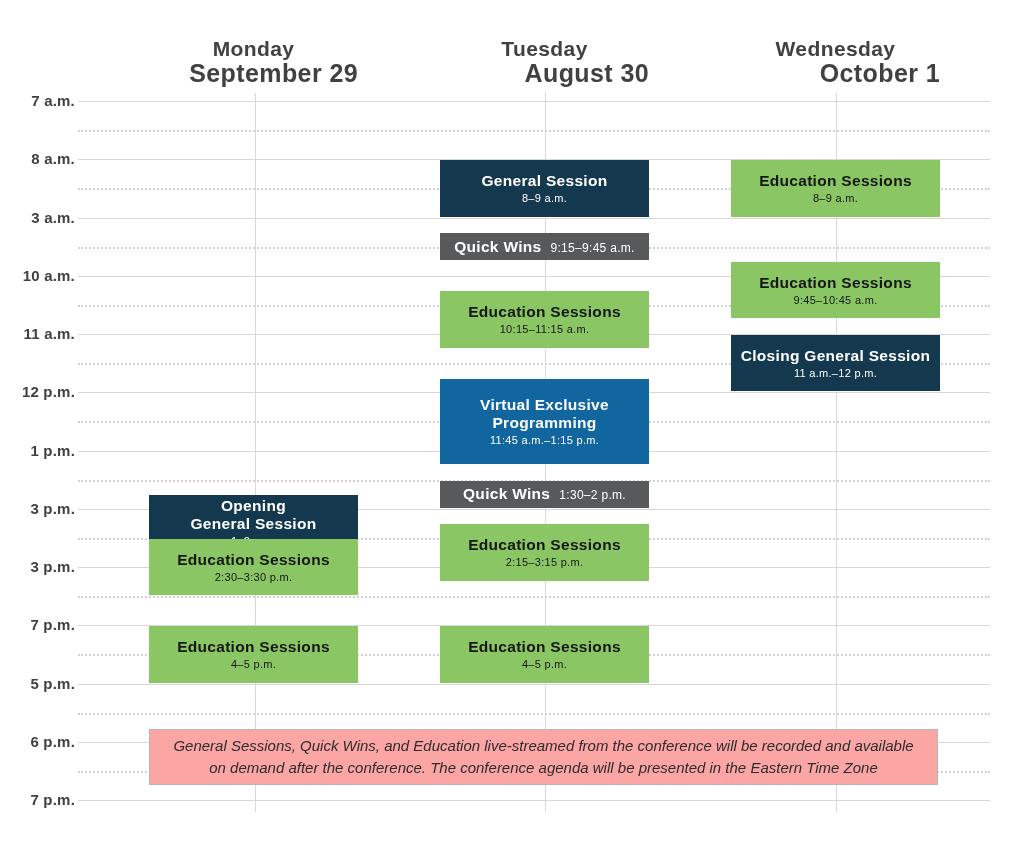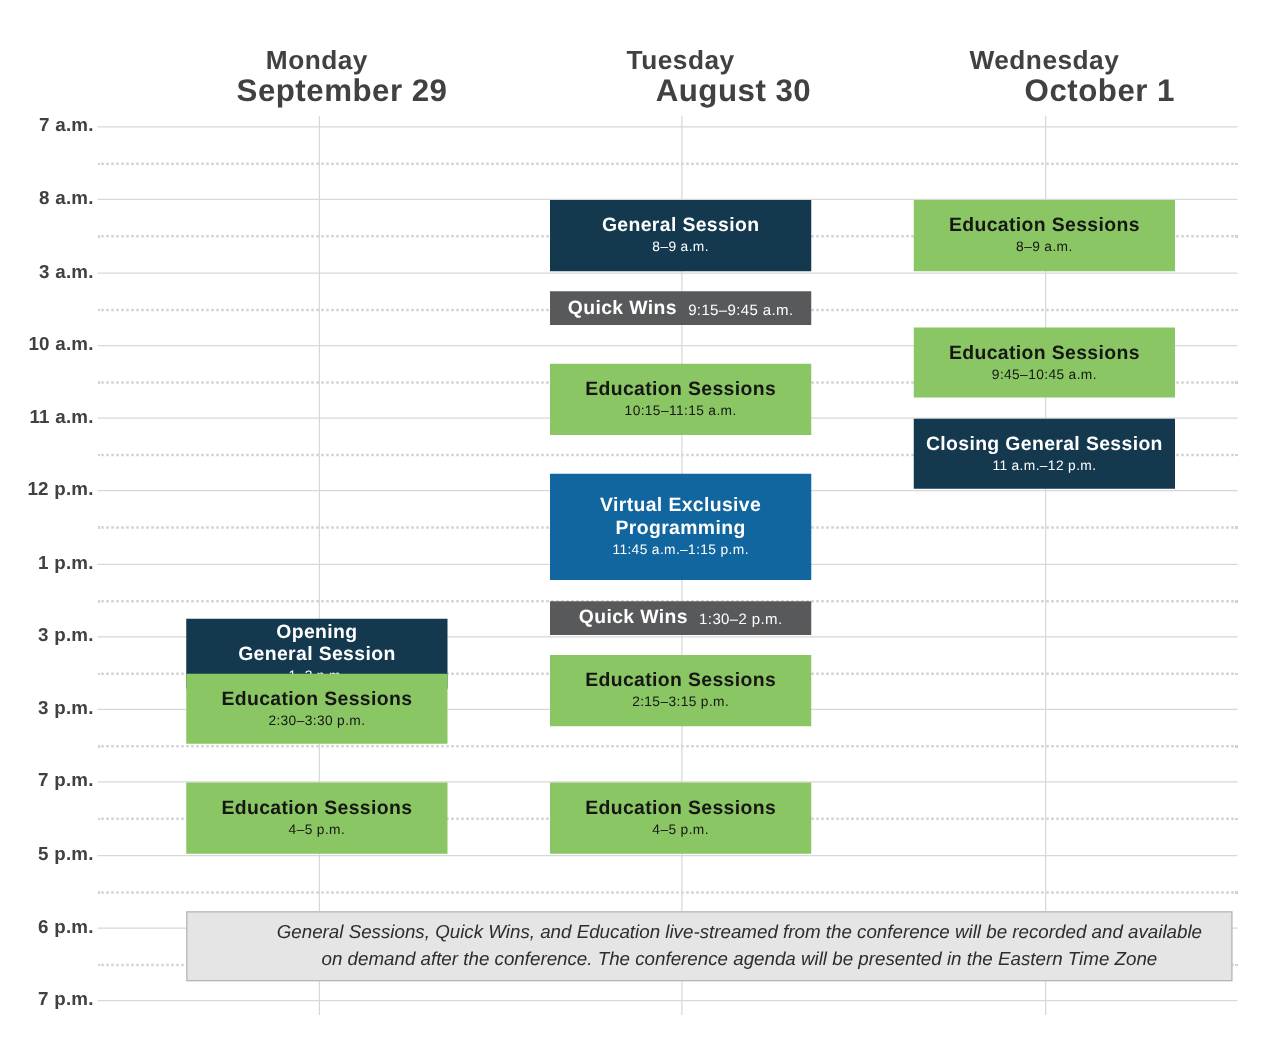--- a/index.html
+++ b/index.html
@@ -87,34 +87,33 @@
   .event.blue  { background: var(--blue);  color: #ffffff; }
   .event.gray  { background: var(--gray);  color: #ffffff; }
   .event.green { background: var(--green); color: #161614; }
   
   .footnote {
     position: absolute;
     left: 149px;
     top: 729px;
     width: 787px;
     height: 54px;
-    background: #e5e5e5;
+    background: #fca5a5;
     border: 1px solid var(--border);
     z-index: 3;
     display: flex;
     flex-direction: column;
     align-items: center;
     justify-content: center;
     text-align: center;
     font-style: italic;
     font-size: 15px;
     line-height: 22px;
     color: #2d2d2d;
     white-space: nowrap;
-    padding-left: 48px;
   }
 </style>
 </head>
 <body>
 
 <div class="canvas">
 
   <div id="grid-layer">
       <div class="hline" style="top: 101px;"></div>
       <div class="hline dotted" style="top: 130.125px;"></div>

